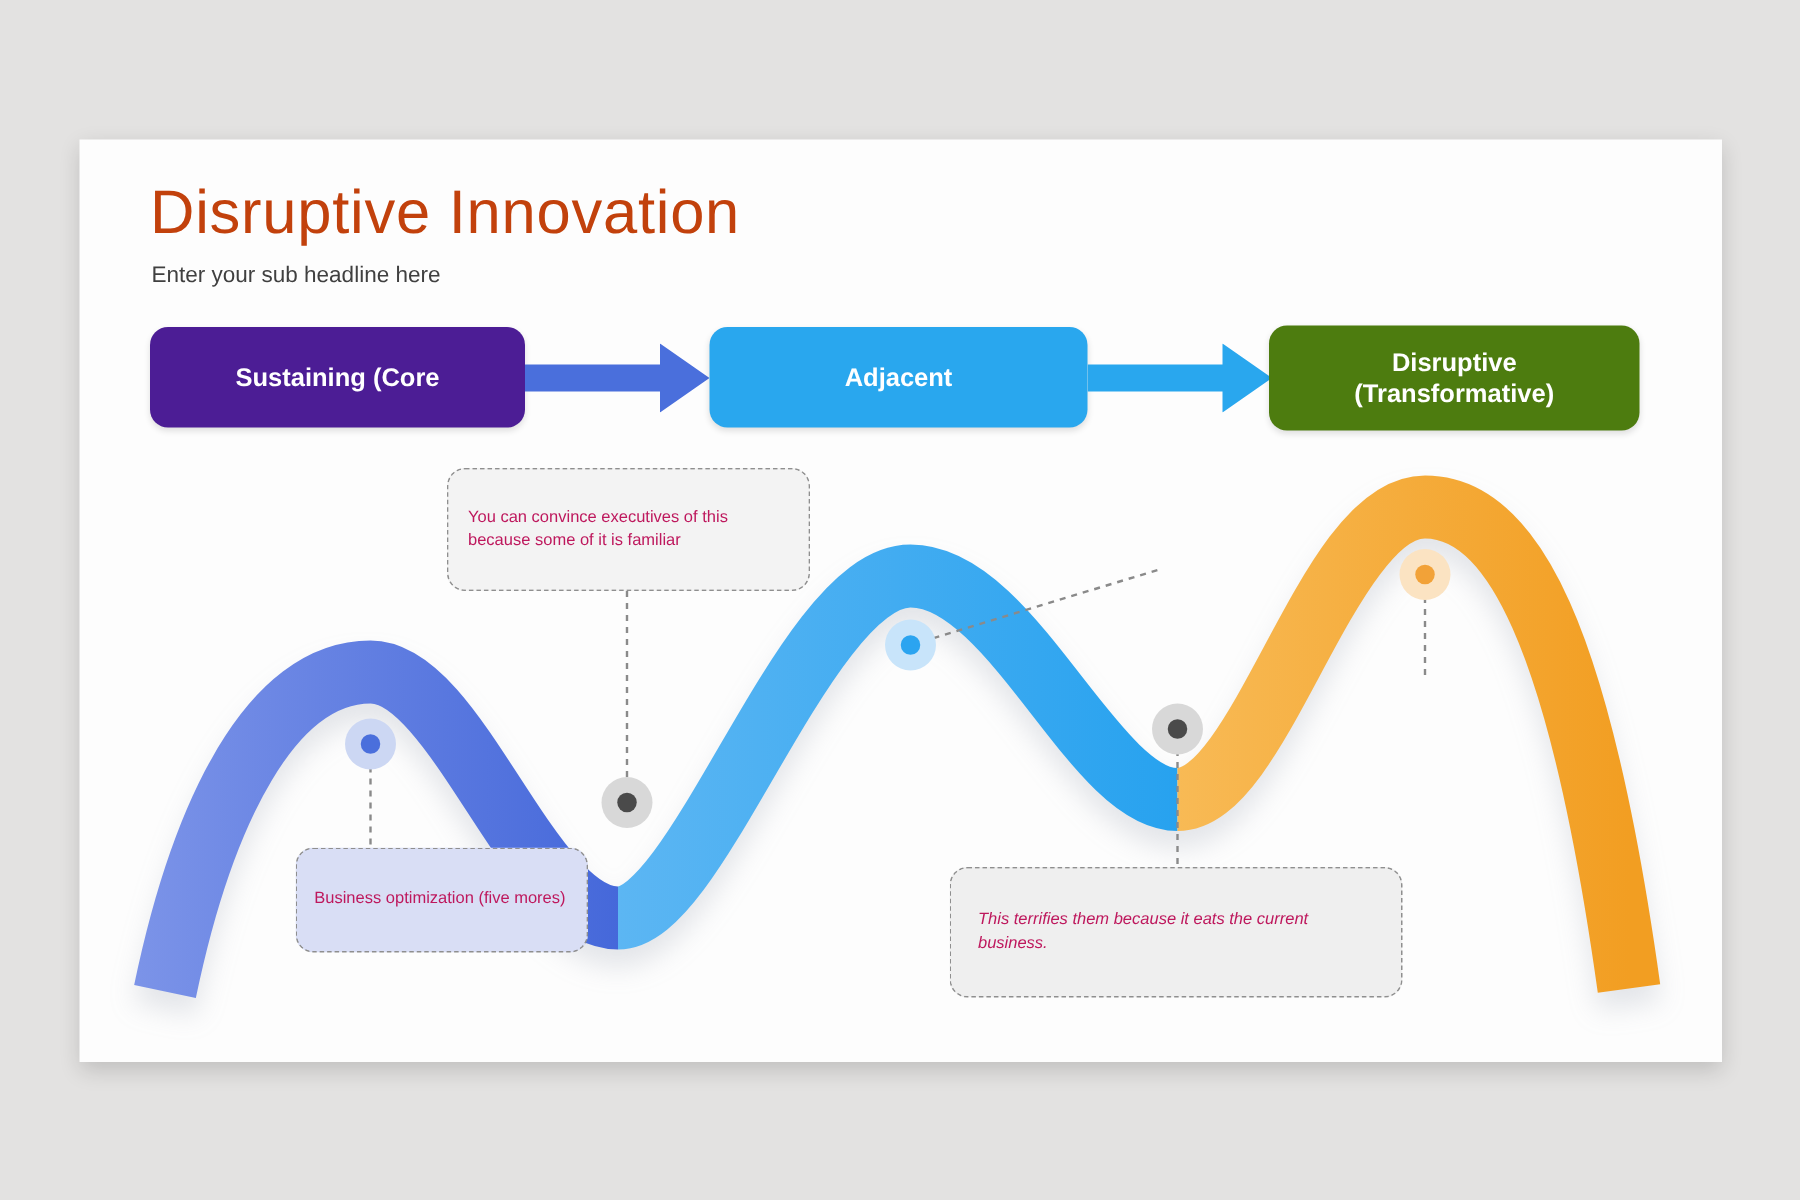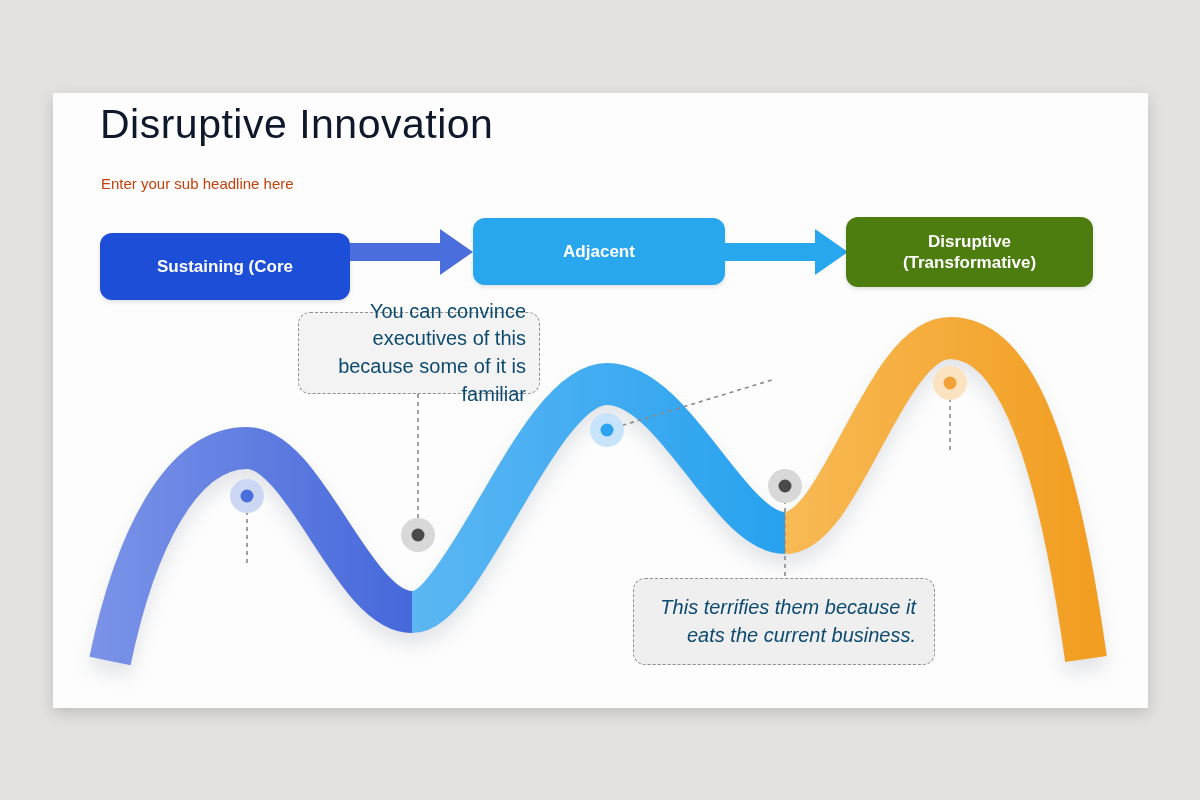--- a/index.html
+++ b/index.html
@@ -12,31 +12,31 @@
   .page { position: absolute; inset: 0; }
   .slide {
     position: absolute;
     left: 53px; top: 93px;
     width: 1095px; height: 615px;
     background: #fdfdfd;
     box-shadow: 0 5px 14px rgba(0,0,0,0.16);
   }
   .title {
     position: absolute;
-    left: 47px; top: 8px;
+    left: 47px; top: 25px;
     font-size: 41px;
     font-weight: 400;
-    color: #0f172a;
+    color: #c2410c;
     letter-spacing: 0.5px;
   }
   .subtitle {
     position: absolute;
     left: 48px; top: 82px;
     font-size: 15px;
-    color: #c2410c;
+    color: #404040;
   }
   .banner {
     position: absolute;
     top: 125px; height: 67px;
     border-radius: 12px;
     display: flex; align-items: center; justify-content: center;
     color: #ffffff;
     font-size: 17px; font-weight: bold;
     text-align: center;
     line-height: 1.25;
@@ -49,23 +49,23 @@
   .flow-arrow { position: absolute; top: 136px; width: 123px; height: 46px; }
   .flow-arrow-1 { left: 297px; }
   .flow-arrow-2 { left: 672px; }
   .wave-svg { position: absolute; left: 0; top: 0; width: 1095px; height: 615px; }
   .wave-group { filter: drop-shadow(0px 12px 9px rgba(125,135,155,0.20)); }
   .callout {
     position: absolute;
     border: 1.6px dashed #8f8f8f;
     border-radius: 12px;
     display: flex; align-items: center; justify-content: center;
-    text-align: right;
-    font-size: 20px;
-    color: #0c4a6e;
+    text-align: left;
+    font-size: 11px;
+    color: #be185d;
     line-height: 1.38;
   }
   .callout .inner { display: block; }
   .callout-convince     { left: 245px; top: 219px; width: 242px; height: 82px; }
   .callout-convince .inner { width: 214px; }
   .callout-product      { left: 609px; top: 217px; width: 196px; height: 68px; }
   .callout-product .inner { width: 156px; }
   .callout-optimization { left: 144px; top: 472px; width: 195px; height: 70px; }
   .callout-optimization .inner { width: 170px; }
   .callout-terrifies    { left: 580px; top: 485px; width: 302px; height: 87px; }
@@ -75,21 +75,21 @@
 </style>
 </head>
 <body>
 
 <div class="page">
   <div class="slide">
 
     <div class="title">Disruptive Innovation</div>
     <div class="subtitle">Enter your sub headline here</div>
 
-    <div class="banner banner-1" style="background: #1d4ed8; margin-top: 15px;">
+    <div class="banner banner-1" style="background: #4c1d95;">
       <span>Sustaining (Core</span>
     </div>
     <svg class="flow-arrow flow-arrow-1" viewBox="0 0 123 46">
       <polygon points="0,14 90,14 90,0 123,23 90,46 90,32 0,32" fill="#4a6fdc"></polygon>
     </svg>
     <div class="banner banner-2" style="background: rgb(41, 167, 238);">
       <span>Adjacent</span>
     </div>
     <svg class="flow-arrow flow-arrow-2" viewBox="0 0 123 46">
       <polygon points="0,14 90,14 90,0 123,23 90,46 90,32 0,32" fill="#29a7ee"></polygon>
@@ -142,18 +142,21 @@
         <circle cx="732" cy="393" r="6.5" fill="#4a4a4a"></circle>
 
         <circle cx="897" cy="290" r="17" fill="#fbe3c2"></circle>
         <circle cx="897" cy="290" r="6.5" fill="#f2a238"></circle>
       </g>
     </svg>
 
     <div class="callout callout-convince" style="background: rgb(243, 243, 243);">
       <span class="inner">You can convince executives of this because some of it is familiar</span>
     </div>
+    <div class="callout callout-optimization" style="background: rgb(217, 222, 245);">
+      <span class="inner">Business optimization (five mores)</span>
+    </div>
     <div class="callout callout-terrifies" style="background: rgb(239, 239, 239); font-style: italic;">
       <span class="inner">This terrifies them because it eats the current business.</span>
     </div>
 
   </div>
 </div>
 
 </body></html>

